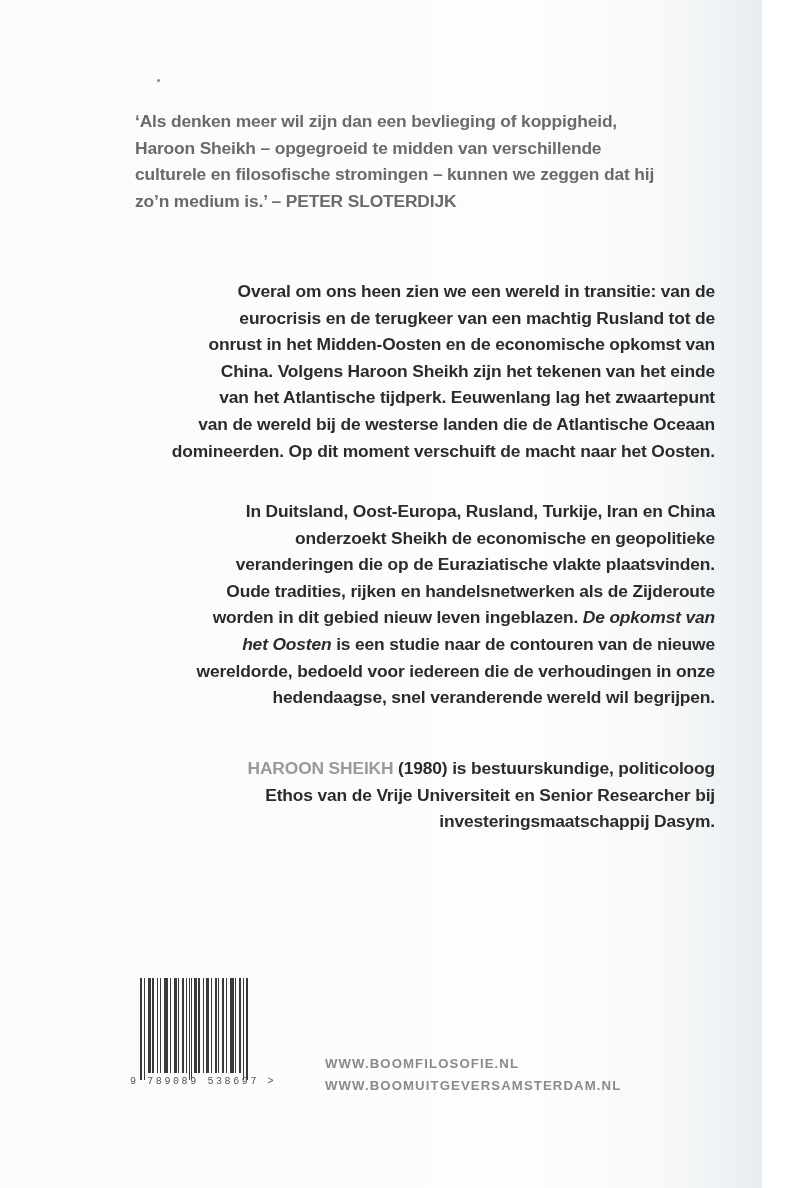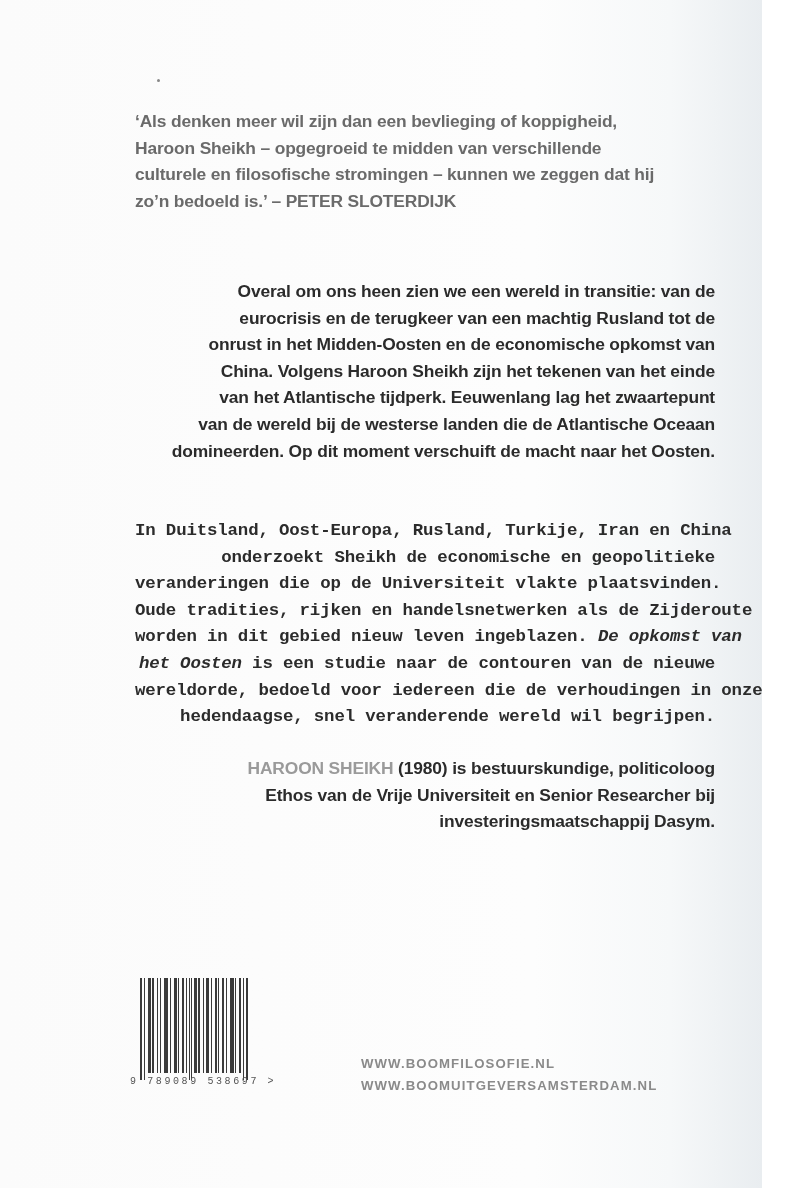--- a/index.html
+++ b/index.html
@@ -33,21 +33,21 @@
       top: 102px;
       color: #6a6a6a;
       font-weight: 700;
     }
     .body {
       color: #2b2b2b;
       font-weight: 700;
       text-align: right;
     }
     .para1 { top: 272px; }
-    .para2 { top: 512px; font-family: Liberation Mono, monospace; }
+    .para2 { top: 492px; }
     .para3 { top: 749px; }
     .author-name { color: #9a9a9a; }
     .italic { font-style: italic; }
     .line { display: block; white-space: nowrap; }
 
     .barcode {
       position: absolute;
       left: 140px;
       top: 978px;
       width: 145px;
@@ -83,21 +83,20 @@
       position: absolute;
       left: 325px;
       top: 1053px;
       font-family: "Liberation Sans", sans-serif;
       font-stretch: condensed;
       font-size: 13.2px;
       line-height: 22px;
       letter-spacing: 1.1px;
       color: #8a8a8a;
       font-weight: 700;
-      margin-left: 36px;
     }
     .urls span { display: block; }
     .speck {
       position: absolute;
       left: 157px;
       top: 79px;
       width: 3px;
       height: 3px;
       border-radius: 50%;
       background: #888;
@@ -115,37 +114,37 @@
 <body>
 
 <div class="page">
 
   <div class="speck"></div>
 
   <div class="text-block quote">
     <span class="line">‘Als denken meer wil zijn dan een bevlieging of koppigheid,</span>
     <span class="line">Haroon Sheikh – opgegroeid te midden van verschillende</span>
     <span class="line">culturele en filosofische stromingen – kunnen we zeggen dat hij</span>
-    <span class="line">zo’n bedoeld is.’ – PETER SLOTERDIJK</span>
+    <span class="line">zo’n medium is.’ – PETER SLOTERDIJK</span>
   </div>
 
   <div class="text-block body para1">
     <span class="line">Overal om ons heen zien we een wereld in transitie: van de</span>
     <span class="line">eurocrisis en de terugkeer van een machtig Rusland tot de</span>
     <span class="line">onrust in het Midden-Oosten en de economische opkomst van</span>
     <span class="line">China. Volgens Haroon Sheikh zijn het tekenen van het einde</span>
     <span class="line">van het Atlantische tijdperk. Eeuwenlang lag het zwaartepunt</span>
     <span class="line">van de wereld bij de westerse landen die de Atlantische Oceaan</span>
     <span class="line">domineerden. Op dit moment verschuift de macht naar het Oosten.</span>
   </div>
 
   <div class="text-block body para2">
     <span class="line">In Duitsland, Oost-Europa, Rusland, Turkije, Iran en China</span>
     <span class="line">onderzoekt Sheikh de economische en geopolitieke</span>
-    <span class="line">veranderingen die op de Universiteit vlakte plaatsvinden.</span>
+    <span class="line">veranderingen die op de Euraziatische vlakte plaatsvinden.</span>
     <span class="line">Oude tradities, rijken en handelsnetwerken als de Zijderoute</span>
     <span class="line"><span>worden in dit gebied nieuw leven ingeblazen. </span><span class="italic">De opkomst van</span></span>
     <span class="line"><span class="italic">het Oosten</span><span> is een studie naar de contouren van de nieuwe</span></span>
     <span class="line">wereldorde, bedoeld voor iedereen die de verhoudingen in onze</span>
     <span class="line">hedendaagse, snel veranderende wereld wil begrijpen.</span>
   </div>
 
   <div class="text-block body para3">
     <span class="line"><span class="author-name">HAROON SHEIKH</span><span> (1980) is bestuurskundige, politicoloog</span></span>
     <span class="line">Ethos van de Vrije Universiteit en Senior Researcher bij</span>

